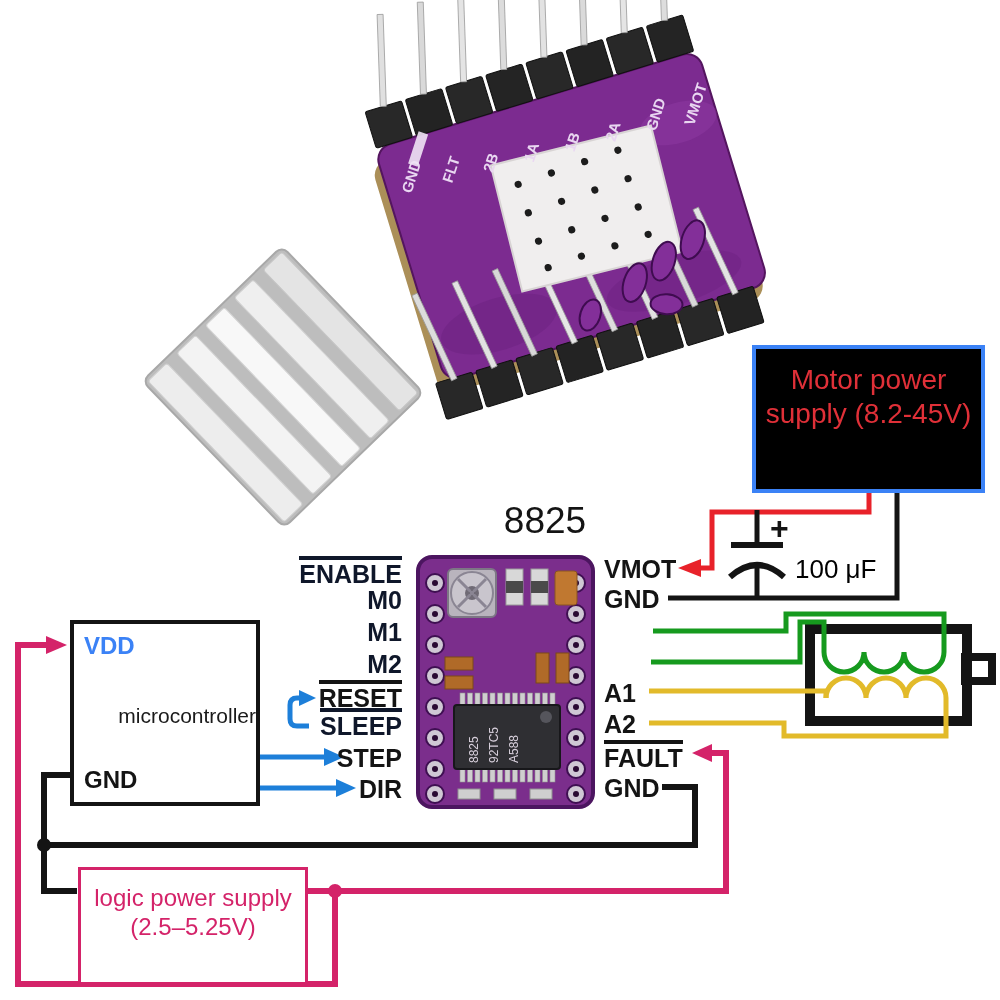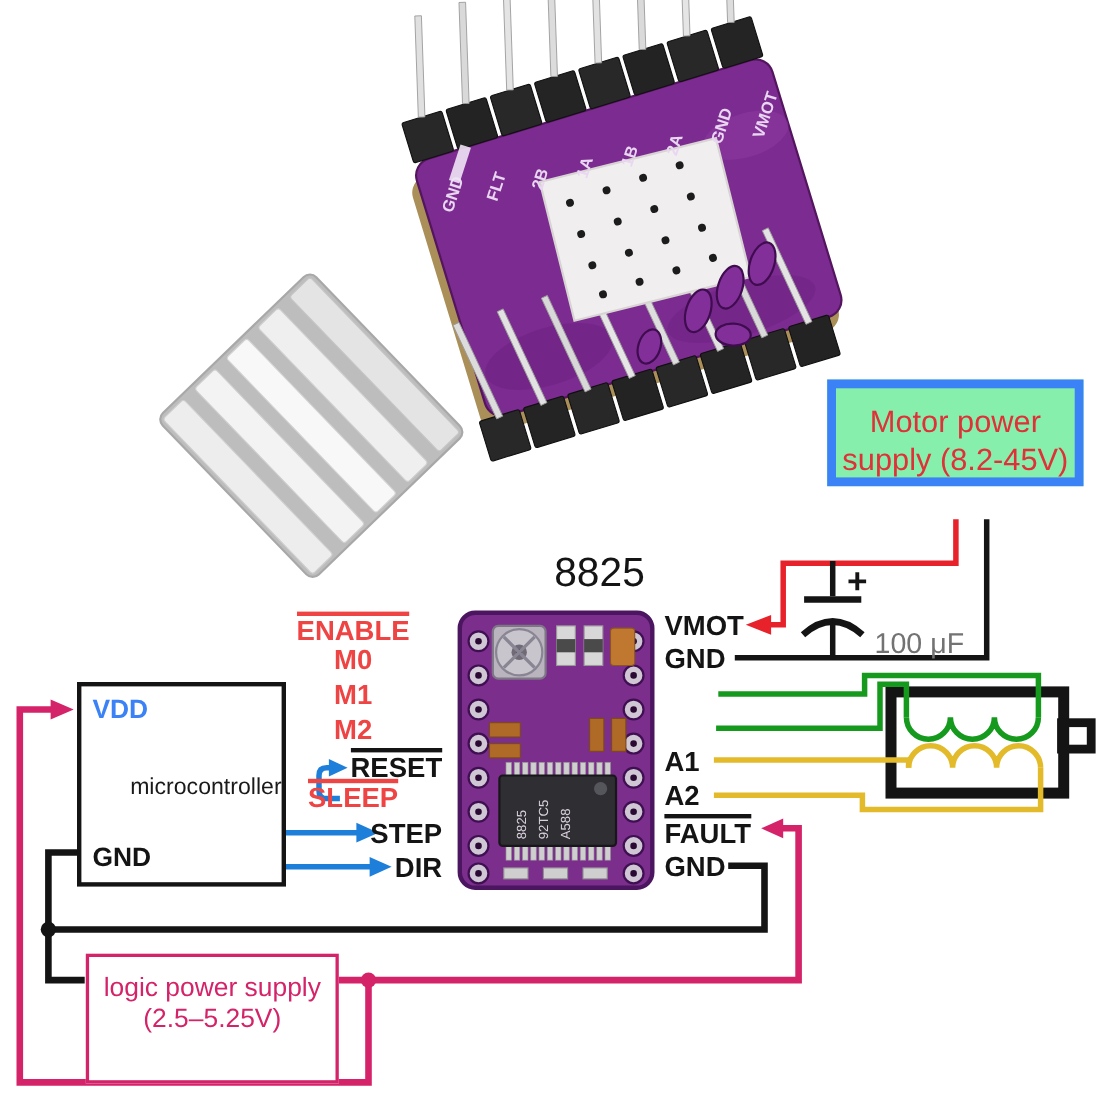--- a/index.html
+++ b/index.html
@@ -5,39 +5,39 @@
   html,body{margin:0;padding:0;background:#ffffff;}
   #canvas{position:relative;width:1000px;height:1000px;background:#ffffff;overflow:hidden;
           font-family:"Liberation Sans",sans-serif;}
   #art{position:absolute;left:0;top:0;z-index:0;}
   .txt{position:absolute;z-index:2;}
   
   .pl{position:absolute;left:240px;width:162px;text-align:right;
       font:bold 25px "Liberation Sans",sans-serif;color:#141414;line-height:26px;}
   .pr{position:absolute;left:604px;width:180px;text-align:left;
       font:bold 25px "Liberation Sans",sans-serif;color:#141414;line-height:26px;}
-  .muted{color:#ef4444;text-align:center;}
+  .muted{color:#0f172a;}
   .ovl span{display:inline-block;border-top:4px solid currentColor;padding-top:1px;}
   
   .mcu{position:absolute;left:70px;top:620px;width:190px;height:186px;box-sizing:border-box;
        border:4px solid #141414;background:#fff;}
   .mcu .vdd{position:absolute;left:10px;top:8px;font:bold 24px "Liberation Sans",sans-serif;color:#3b82f6;}
   .mcu .gnd{position:absolute;left:10px;bottom:8px;font:bold 24px "Liberation Sans",sans-serif;color:#141414;}
   .mcu .name{position:absolute;left:0;top:80px;width:100%;text-align:right;
        font:21px "Liberation Sans",sans-serif;color:#1a1a1a;}
-  .redbox{position:absolute;left:752px;top:345px;width:233px;height:97px;box-sizing:border-box;
-       border:8px solid #3b82f6;background:#86efac;text-align:center;padding-top:14px;
+  .redbox{position:absolute;left:752px;top:345px;width:233px;height:148px;box-sizing:border-box;
+       border:4px solid #3b82f6;background:#000000;text-align:center;padding-top:14px;
        font:28px "Liberation Sans",sans-serif;color:#e03038;line-height:34px;}
   .pinkbox{position:absolute;left:78px;top:867px;width:230px;height:118px;box-sizing:border-box;
        border:3px solid #d42369;background:#fff;text-align:center;padding-top:13px;
        font:24px "Liberation Sans",sans-serif;color:#d42369;line-height:29px;}
   .title{position:absolute;left:480px;top:500px;width:130px;text-align:center;
        font:37px "Liberation Sans",sans-serif;color:#141414;}
   .capplus{position:absolute;left:770px;top:510px;font:bold 32px "Liberation Sans",sans-serif;color:#141414;}
-  .capval{position:absolute;left:795px;top:554px;font:26px "Liberation Sans",sans-serif;color:#737373;margin-top:16px;}
+  .capval{position:absolute;left:795px;top:554px;font:26px "Liberation Sans",sans-serif;color:#000000;}
 </style>
 </head>
 <body>
 
 <div id="canvas">
 
 <svg id="art" width="1000" height="1000" viewBox="0 0 1000 1000">
 
   <g transform="rotate(-44 283 387)">
     <rect x="186" y="285" width="194" height="204" rx="8" fill="#bdbdbd" stroke="#a8a8a8" stroke-width="2"></rect>

